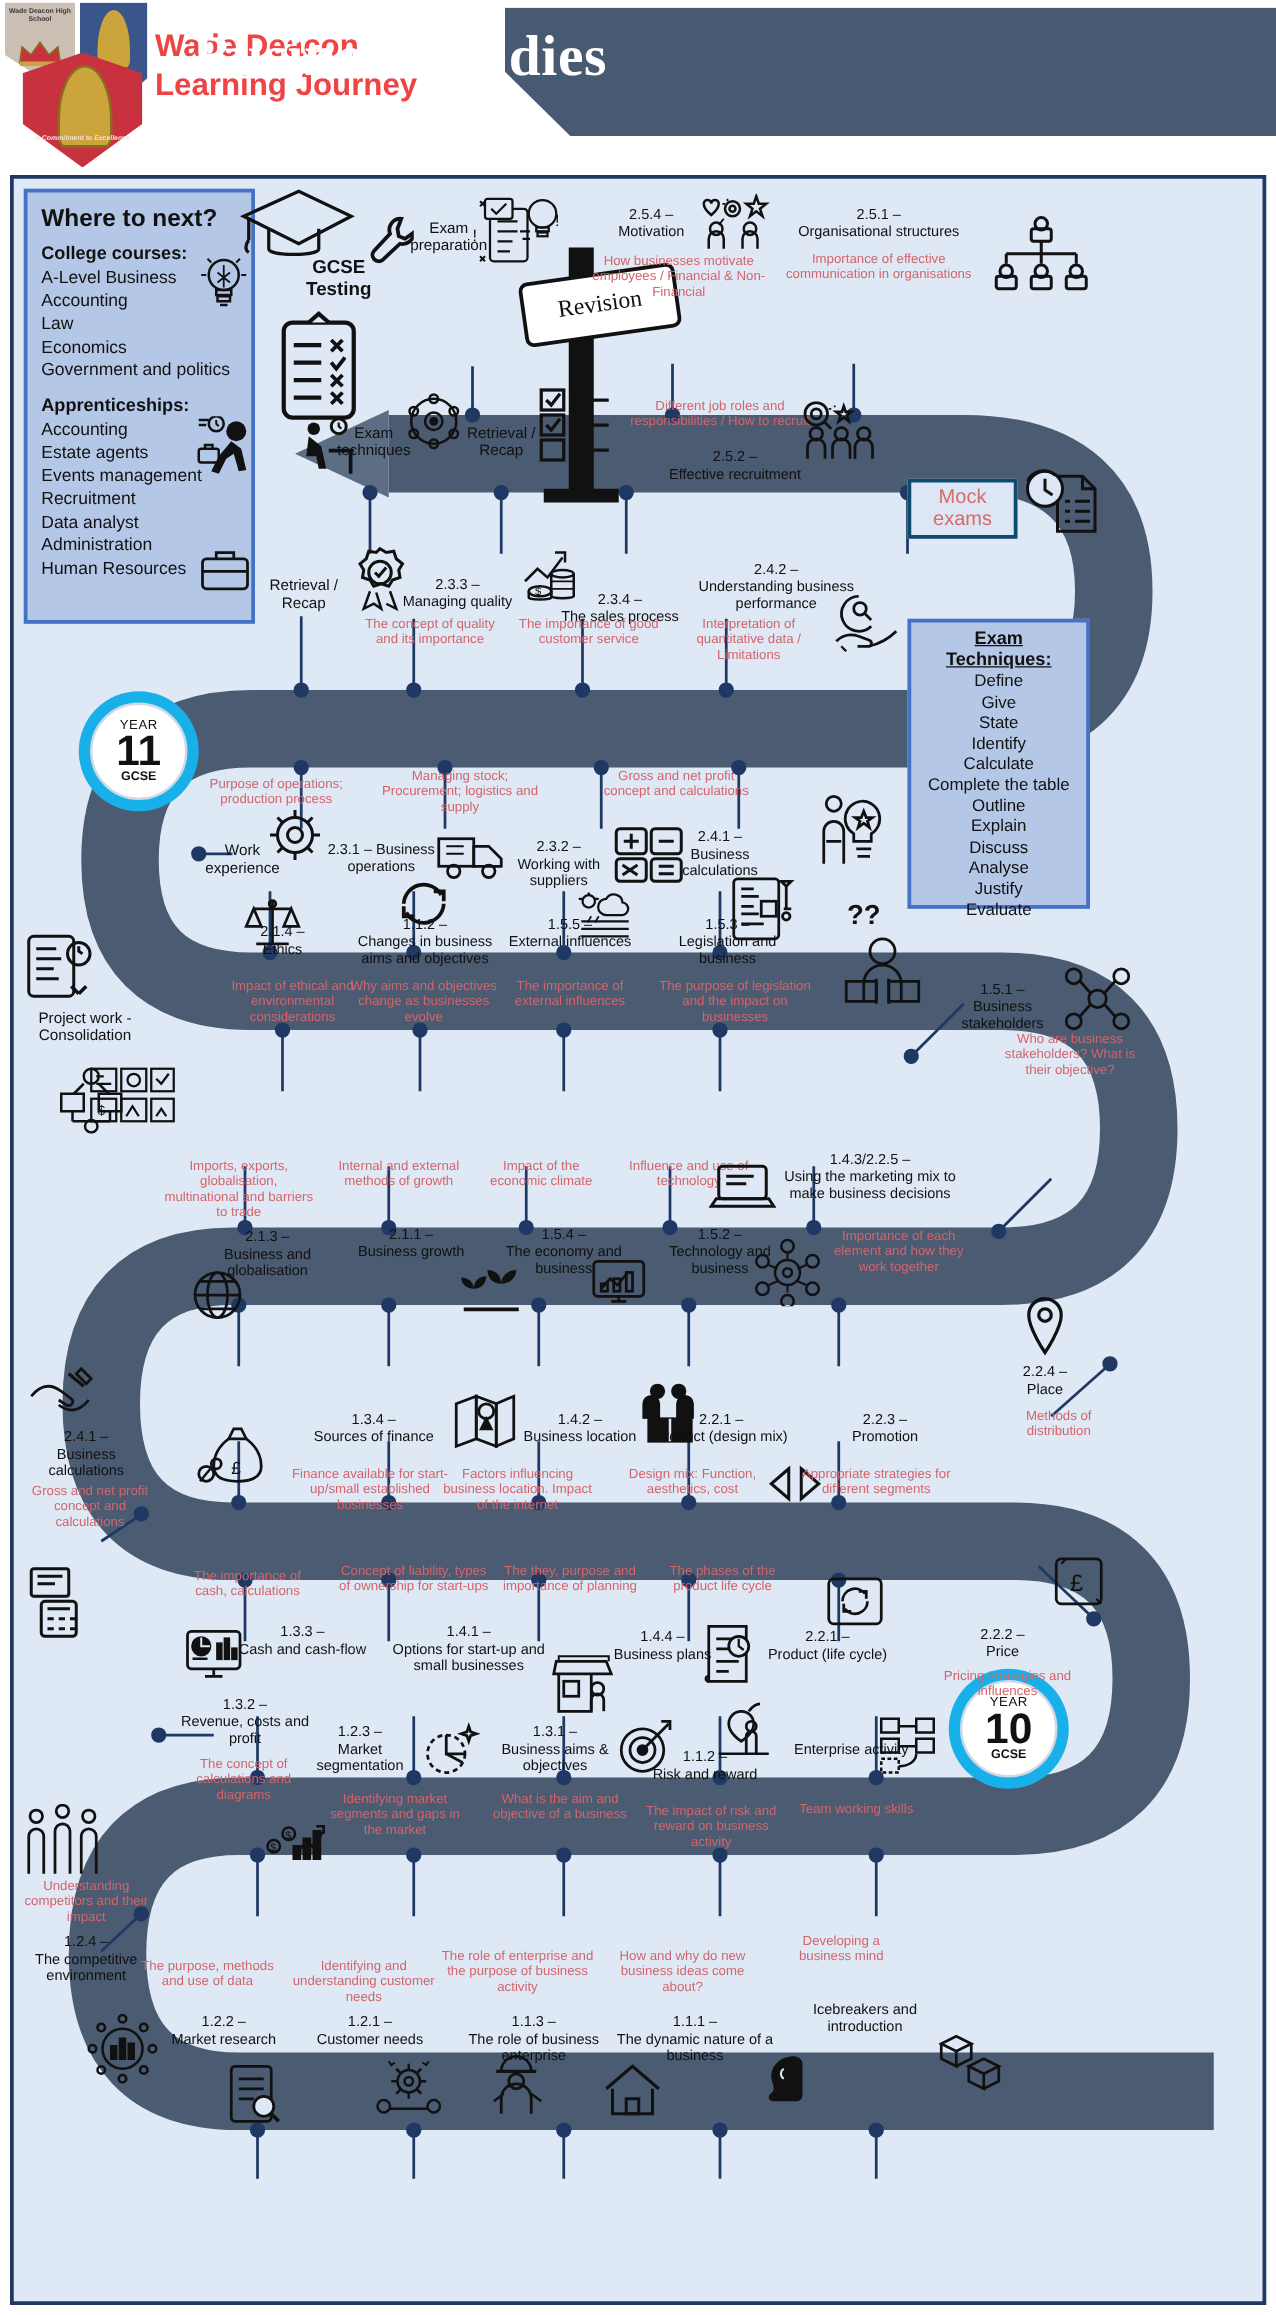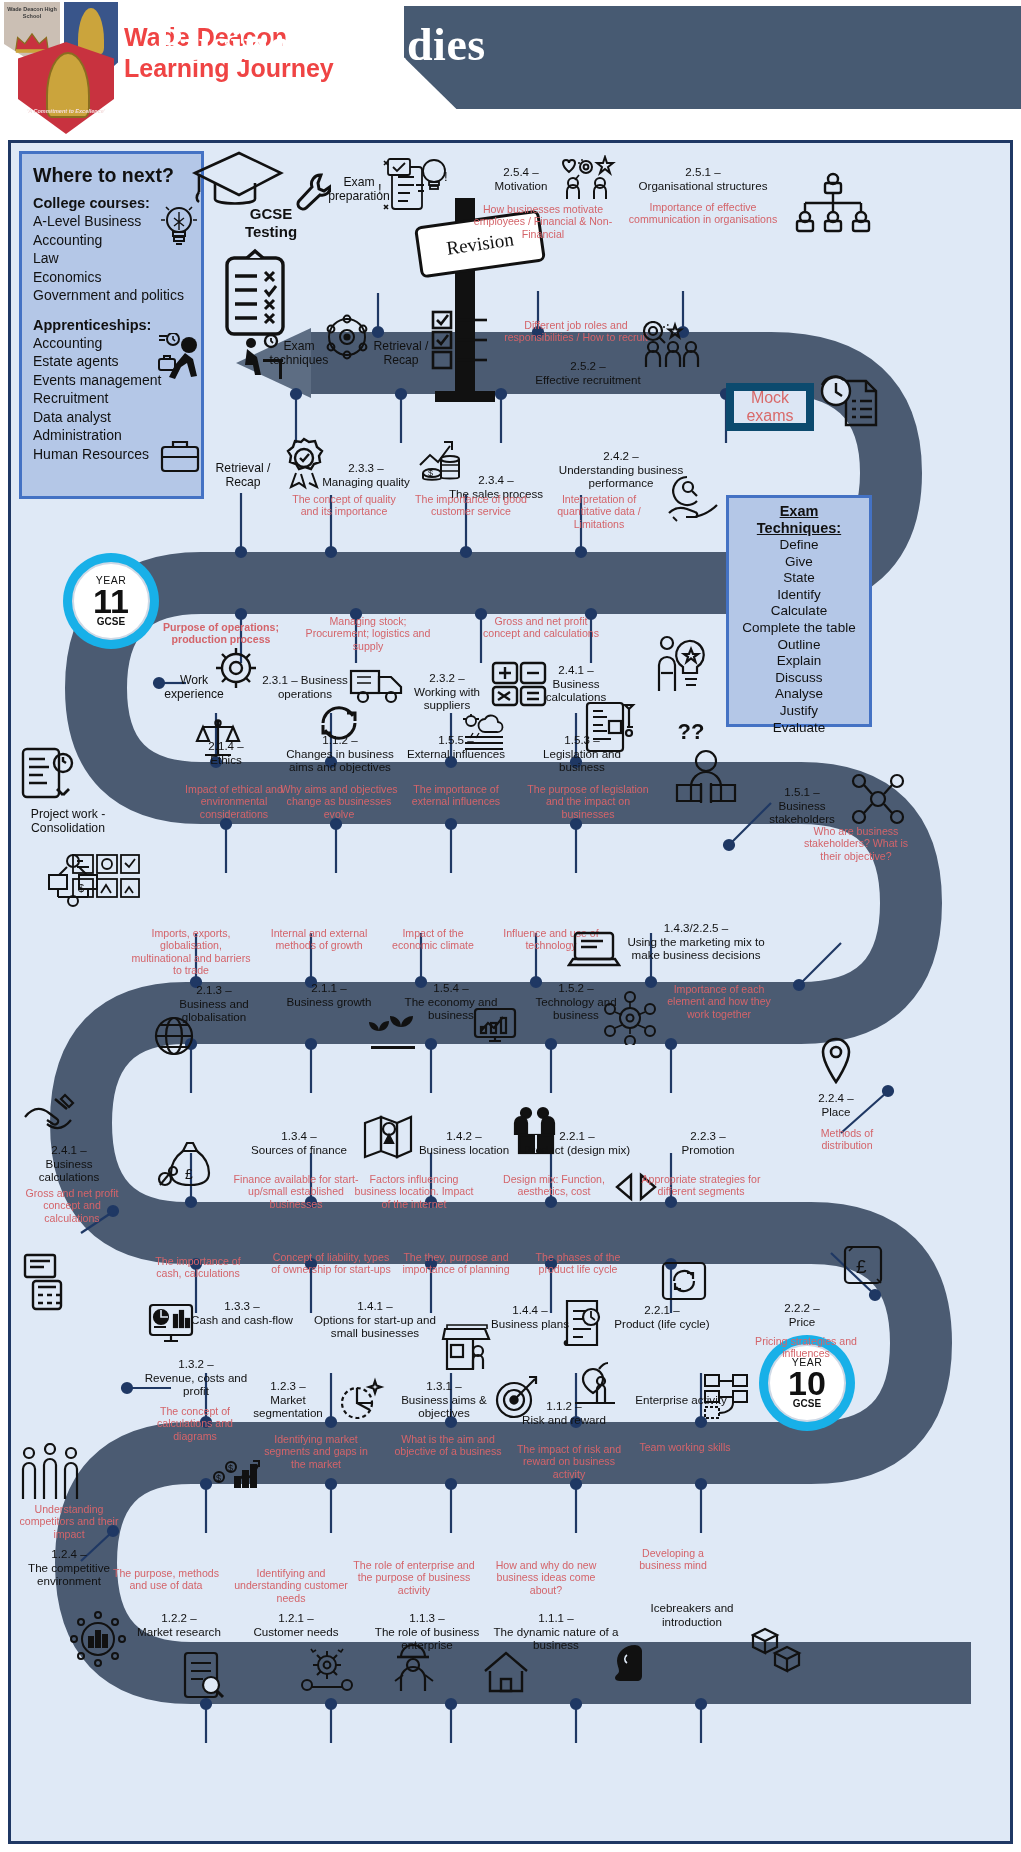--- a/index.html
+++ b/index.html
@@ -32,21 +32,21 @@
 
   
   .panel{position:absolute;background:#b4c7e7;border:3px solid #4472c4;box-sizing:border-box;}
   #panel-next{left:8px;top:8px;width:185px;height:348px;padding:8px 9px;}
   .pn-h{font-size:19.5px;font-weight:bold;color:#111;margin:2px 0 8px 2px;}
   .pn-sub{font-size:14.5px;font-weight:bold;color:#111;margin:2px 0 1px 2px;}
   .pn-li{font-size:14px;color:#111;line-height:18.5px;margin-left:2px;}
   #panel-exam{left:715px;top:352px;width:146px;height:232px;padding:5px 4px;text-align:center;}
   .pe-h{font-size:14.5px;font-weight:bold;color:#111;text-decoration:underline;line-height:17px;}
   .pe-li{font-size:13.5px;color:#111;line-height:16.6px;}
-  #panel-mock{left:715px;top:240px;width:88px;height:48px;background:#dce6f4;border:8px solid #0c4a6e;
+  #panel-mock{left:715px;top:240px;width:88px;height:48px;background:#dce6f4;border:3px solid #0c4a6e;
               display:flex;align-items:center;justify-content:center;}
   .pm-t{font-size:16px;color:#d96a6a;text-align:center;line-height:18px;}
 
   
   .yearbadge{position:absolute;width:96px;height:96px;border-radius:50%;background:#18b0e8;
              display:flex;align-items:center;justify-content:center;}
   .yearbadge .inner{width:74px;height:74px;border-radius:50%;background:#fff;border:2px solid #cfd9e6;
              display:flex;flex-direction:column;align-items:center;justify-content:center;line-height:1;}
   .yb-top{font-size:10.5px;font-weight:normal;letter-spacing:.5px;color:#111;}
   .yb-num{font-size:34px;font-weight:bold;color:#111;margin:-1px 0;}
@@ -541,21 +541,21 @@
       <svg width="58" height="52" viewBox="0 0 58 52" fill="none" stroke="#111" stroke-width="2.2">
         <path d="M20 4a14 14 0 1 0 10 24"></path>
           <circle cx="21" cy="14" r="5"></circle>
           <path d="M25 18l5 5"></path>
         <path d="M2 40c6-6 12-6 18-4l8 3c3 1 3 5 0 5h-9"></path>
           <path d="M28 44c9-2 16-6 22-12"></path>
         <path d="M6 44l4 4" stroke-width="1.8"></path>
       </svg>
     </div>
 
-    <div class="red" style="left:150px;top:478px;width:120px;font-weight:bold;">Purpose of operations; production process</div>
+    <div class="red" style="left:150px;top:478px;width:120px;">Purpose of operations; production process</div>
     <div class="node t12" style="left:140px;top:530px;width:86px;">Work<br>experience</div>
     <div class="ico" style="left:200px;top:500px">
       <svg width="50" height="50" viewBox="0 0 50 50" fill="none" stroke="#111" stroke-width="2.4">
         <circle cx="25" cy="25" r="14"></circle>
           <circle cx="25" cy="25" r="6"></circle>
         <path d="M25 5v6M25 39v6M5 25h6M39 25h6M11 11l4 4M35 35l4 4M39 11l-4 4M15 35l-4 4"></path>
       </svg>
     </div>
     <div class="node" style="left:234px;top:530px;width:120px;">2.3.1 – Business operations</div>
     <div class="red" style="left:292px;top:472px;width:130px;">Managing stock; Procurement;  logistics and supply</div>

